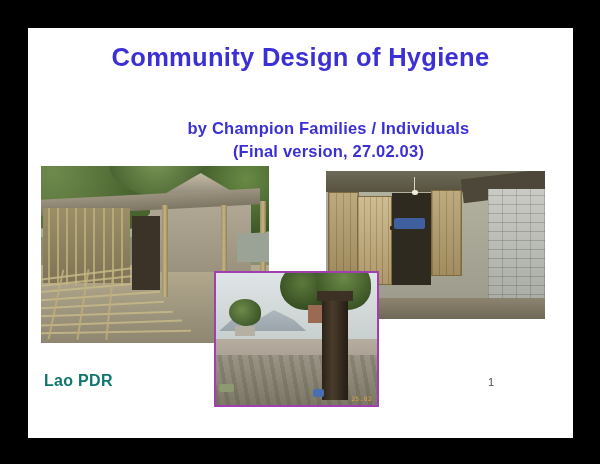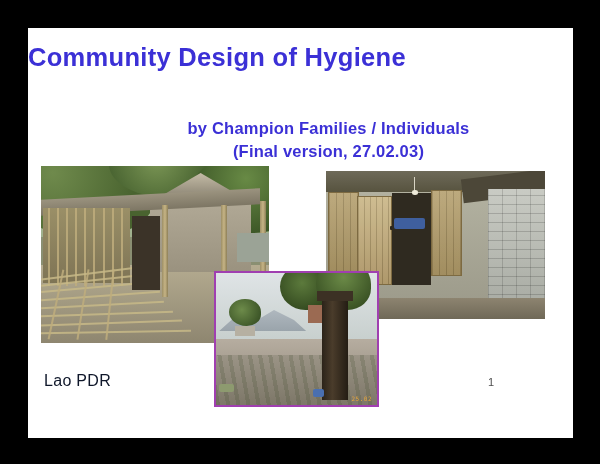--- a/index.html
+++ b/index.html
@@ -30,21 +30,21 @@
     background: #ffffff;
     overflow: hidden;
   }
 
   
   .title-block {
     position: absolute;
     left: 0;
     top: 14px;
     width: 545px;
-    text-align: left;
+    text-align: center;
   }
   .title-line {
     color: #3b30d6;
     font-weight: bold;
     font-size: 25.5px;
     line-height: 30px;
     letter-spacing: 0.3px;
     white-space: nowrap;
   }
   .subtitle-block {
@@ -174,22 +174,22 @@
     font-size: 6px;
     font-family: "DejaVu Sans Mono", monospace;
     letter-spacing: .5px;
   }
 
   
   #footer-label {
     position: absolute;
     left: 16px;
     top: 344px;
-    color: #0f172a;
-    font-weight: normal;
+    color: #0f766e;
+    font-weight: bold;
     font-size: 16px;
     letter-spacing: .3px;
   }
   #page-number {
     position: absolute;
     left: 460px;
     top: 348px;
     color: #4d4d4d;
     font-size: 11px;
   }

